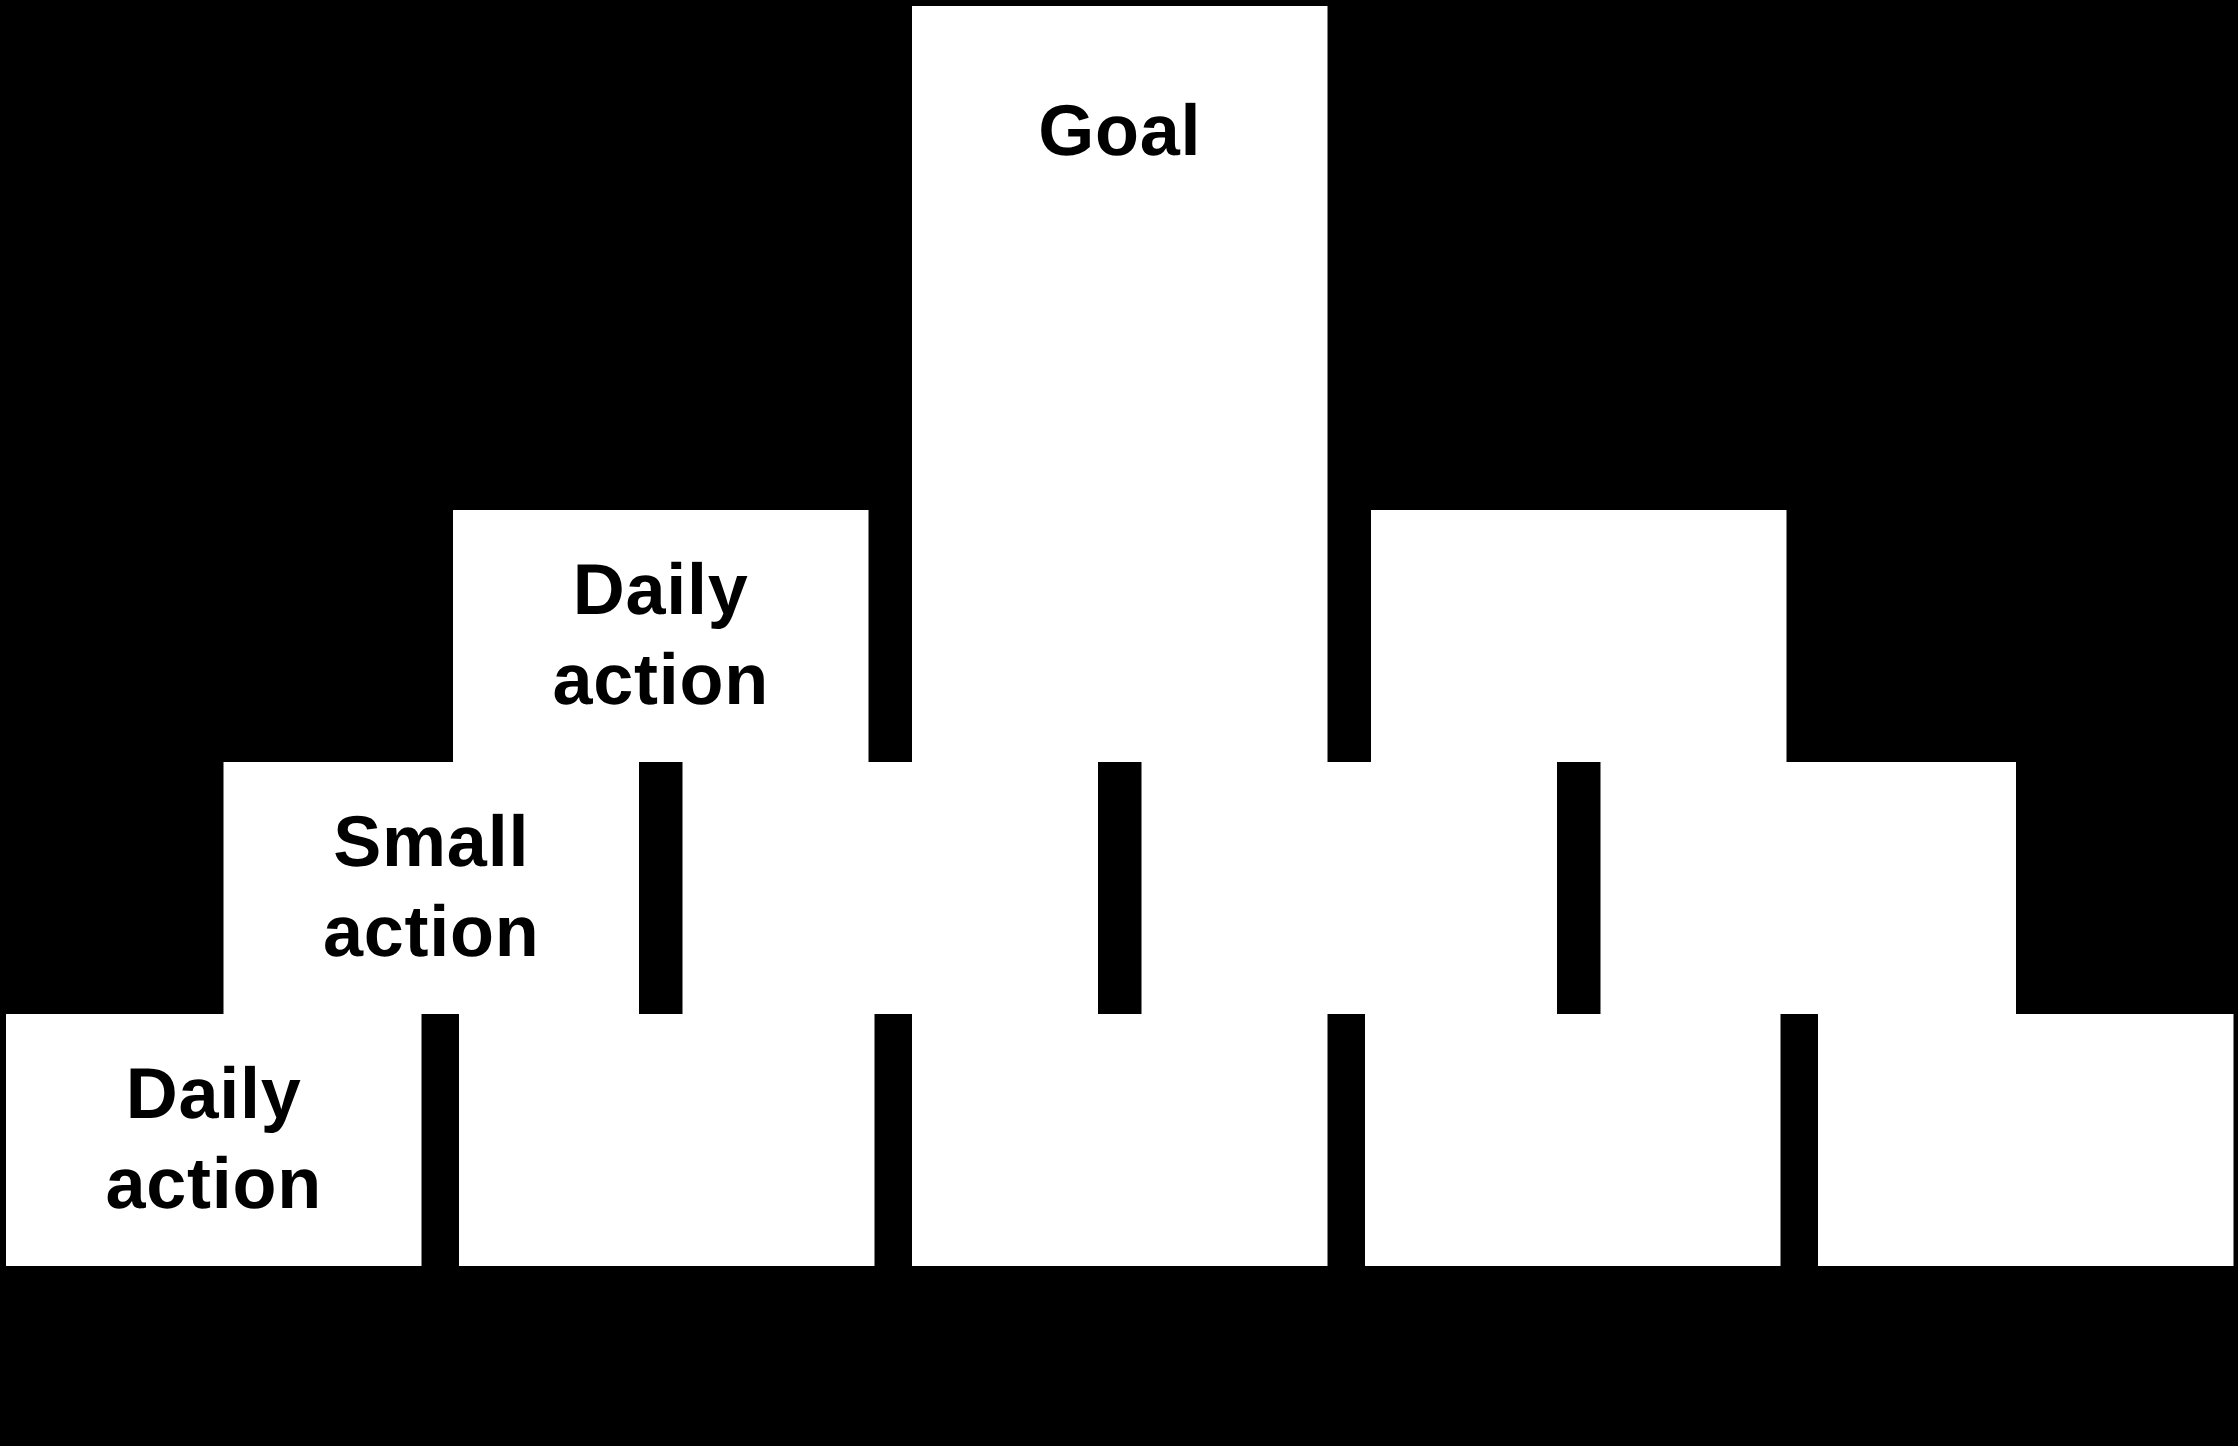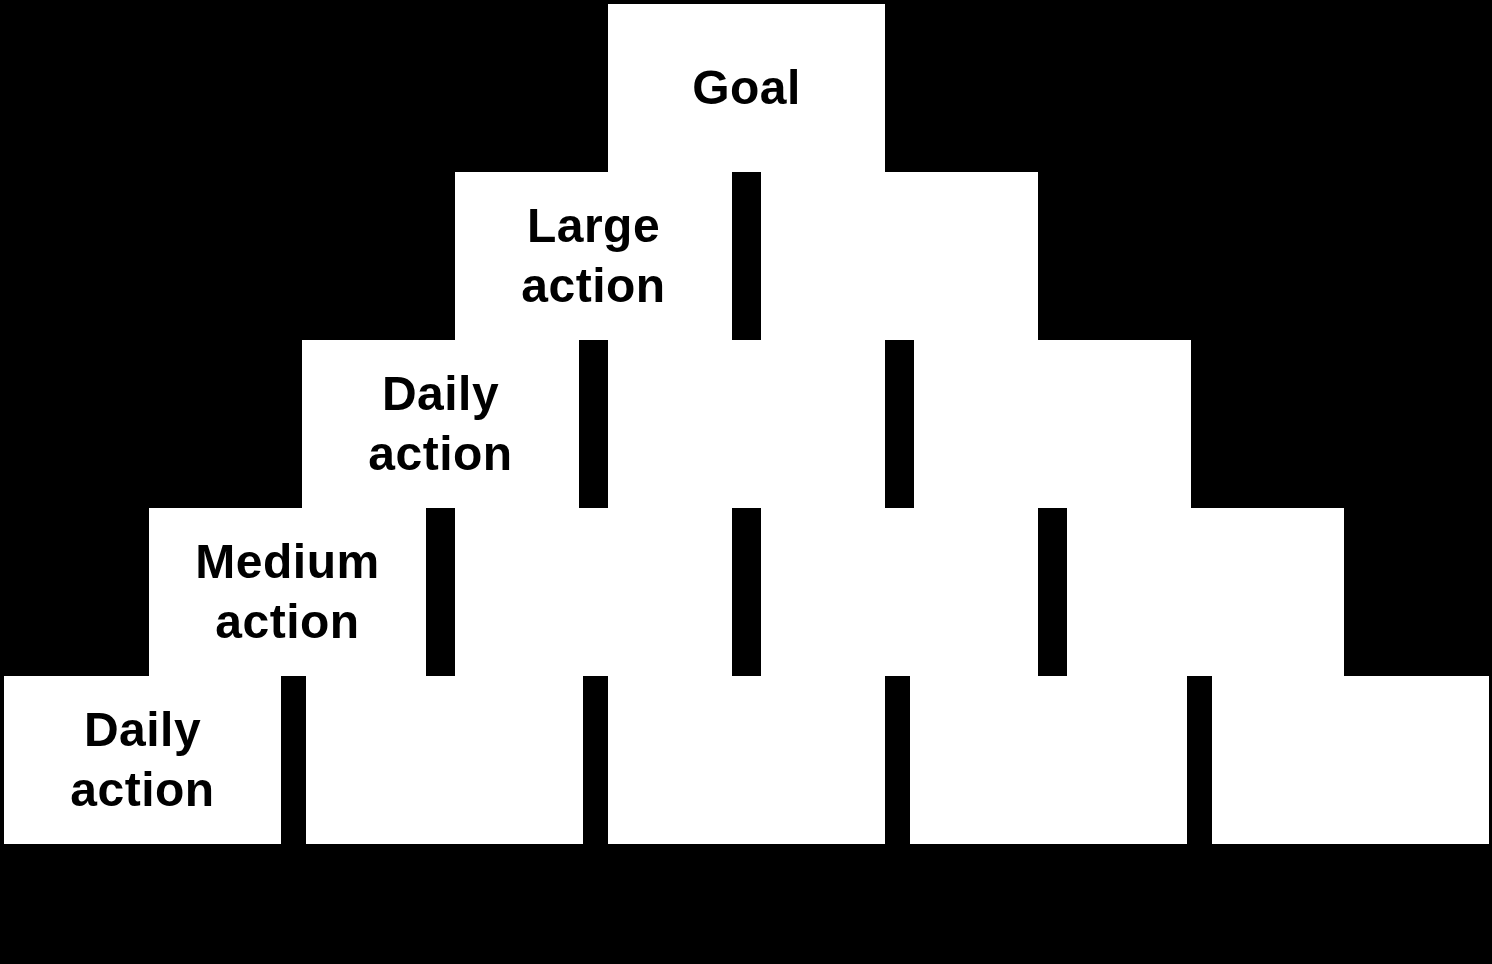--- a/index.html
+++ b/index.html
@@ -51,32 +51,31 @@
 </head>
 <body>
 
 <div class="canvas">
 
   <div class="pyramid-row">
     <div class="pyramid-box">Goal</div>
   </div>
 
   <div class="pyramid-row">
-    <div class="pyramid-box">Large action</div>
     <div class="pyramid-box"></div>
   </div>
 
   <div class="pyramid-row">
     <div class="pyramid-box">Daily action</div>
     <div class="pyramid-box"></div>
     <div class="pyramid-box"></div>
   </div>
 
   <div class="pyramid-row">
-    <div class="pyramid-box">Medium action</div>
+    <div class="pyramid-box">Small action</div>
     <div class="pyramid-box"></div>
     <div class="pyramid-box"></div>
     <div class="pyramid-box"></div>
   </div>
 
   <div class="pyramid-row bottom">
     <div class="pyramid-box">Daily action</div>
     <div class="pyramid-box"></div>
     <div class="pyramid-box"></div>
     <div class="pyramid-box"></div>

